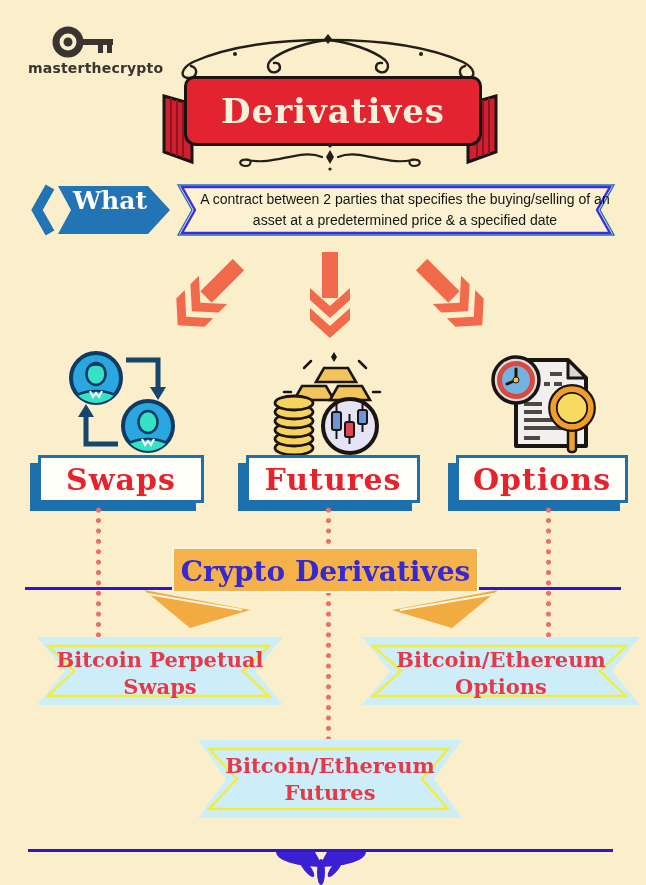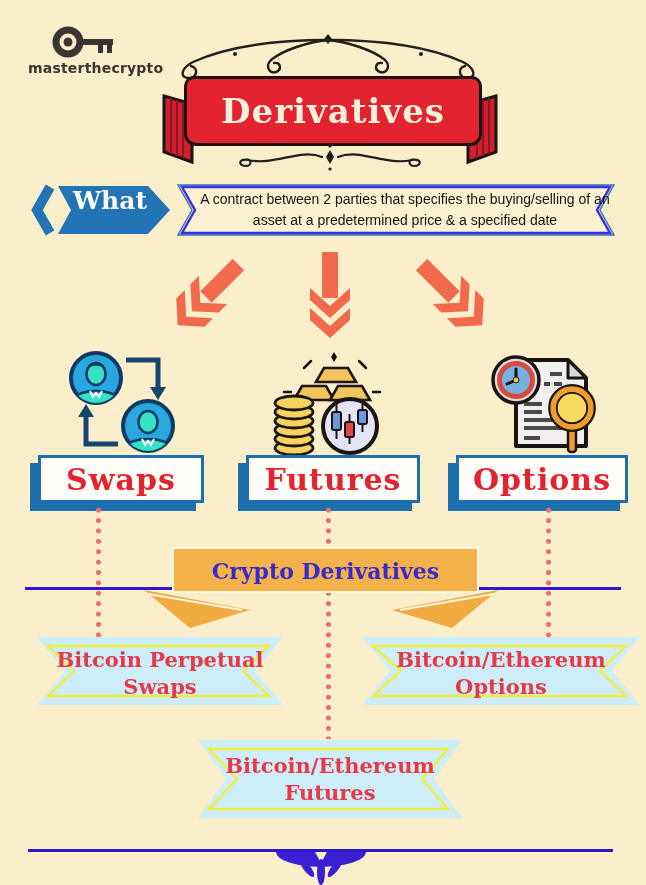--- a/index.html
+++ b/index.html
@@ -37,21 +37,21 @@
 
   
   .dotline{position:absolute;width:5px;
     background-image:radial-gradient(circle at 2.5px 5.2px,#ee6e6e 2.2px,rgba(238,110,110,0) 2.8px);
     background-size:5px 10.4px;background-repeat:repeat-y;}
 
   .hline{position:absolute;height:3px;background:#2c18c9;}
 
   .crypto-title{position:absolute;left:173px;top:550px;width:305px;height:42px;
     display:flex;align-items:center;justify-content:center;
-    font-weight:bold;font-size:22px;color:#3629cf;}
+    font-weight:bold;font-size:28px;color:#3629cf;}
 
   .product-text{position:absolute;text-align:center;font-weight:bold;
     color:#e73848;font-size:21px;line-height:27px;}
   .product-text span{display:block;}
 </style>
 </head>
 <body>
 
 <div class="stage">
 

